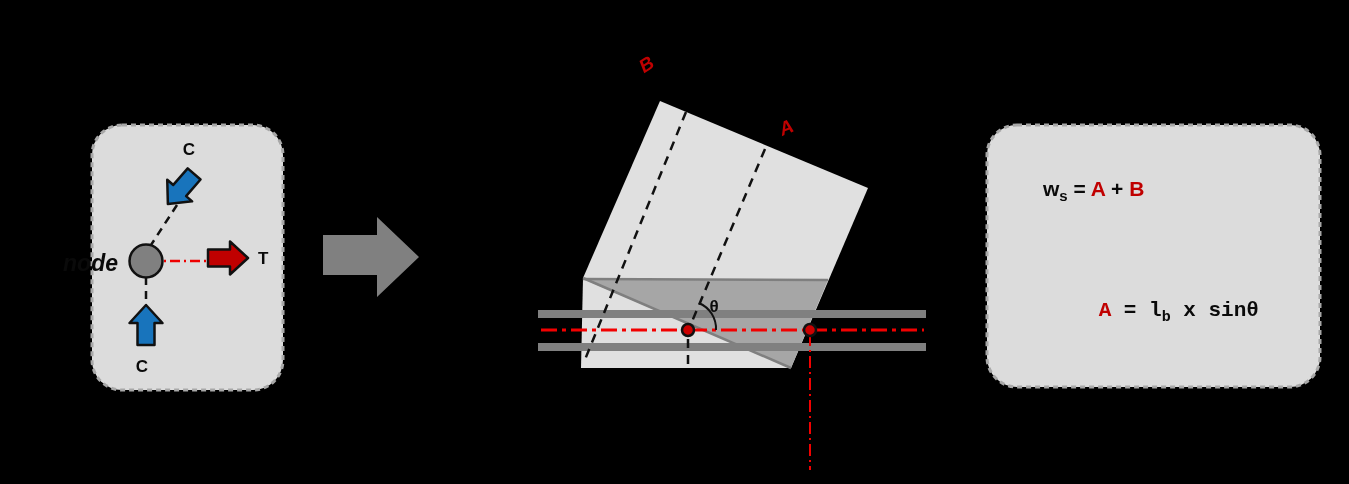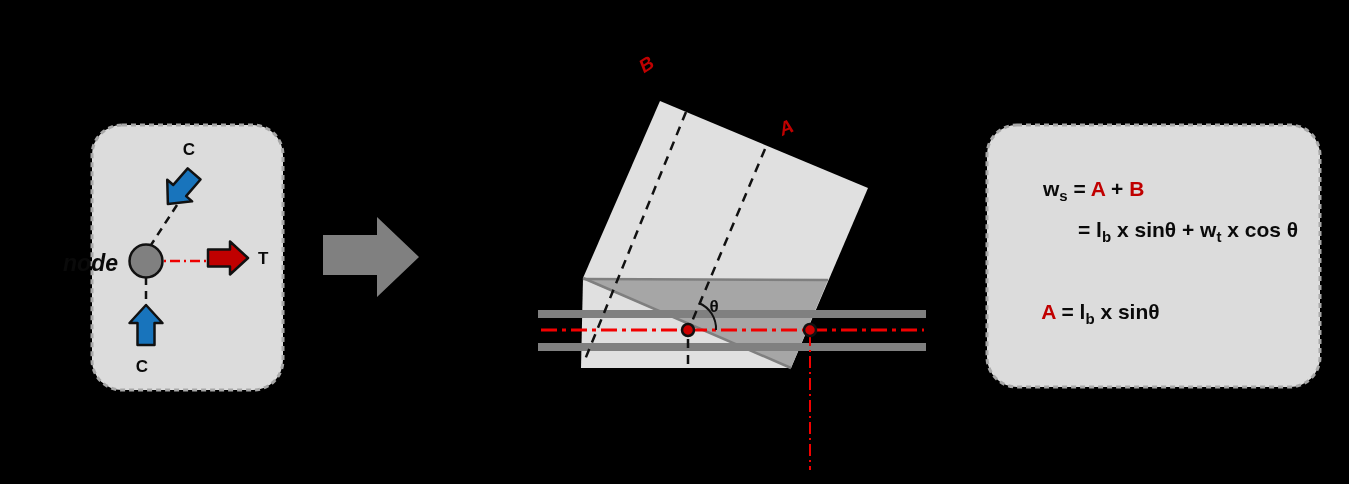--- a/index.html
+++ b/index.html
@@ -11,21 +11,21 @@
   .svg-label{font-family:"Liberation Sans", sans-serif;font-weight:bold;}
   
   .formula-box{
     position:absolute;left:987px;top:125px;width:333px;height:262px;
     font-weight:bold;font-size:21px;color:#0a0a0a;padding-left:20px;
   }
   .fline{position:absolute;white-space:pre;}
   .fline span{white-space:pre;}
   .f1{left:21px;top:28px;}
   .f2{left:56px;top:69px;}
-  .f3{left:20px;top:151px;}
+  .f3{left:36px;top:151px;font-family:Liberation Mono, monospace;}
   .f4{left:34px;top:189px;}
   .red{color:#c00000;}
   .sub{font-size:15px;vertical-align:-5px;}
 </style>
 </head>
 <body>
 
 <div id="stage">
 
   <svg id="diagram-svg" width="1349" height="484" viewBox="0 0 1349 484">
@@ -81,21 +81,18 @@
     <text x="646" y="71" text-anchor="middle" class="svg-label" font-size="19" font-style="italic" fill="#c00000" transform="rotate(-32 646 64)">B</text>
     <text x="786" y="134" text-anchor="middle" class="svg-label" font-size="19" font-style="italic" fill="#c00000" transform="rotate(-22 786 127)">A</text>
 
     <rect x="987" y="125" width="333" height="262" rx="30" ry="30" fill="#dcdcdc" stroke="#a8a8a8" stroke-width="3" stroke-dasharray="5 4"></rect>
   </svg>
 
   <div class="formula-box">
     <div class="fline f1">
       <span>w</span><span class="sub">s</span><span> = </span><span class="red">A</span><span> + </span><span class="red">B</span>
     </div>
-    <div class="fline f2">
-      <span>= l</span><span class="sub">b</span><span> x sinθ + w</span><span class="sub">t</span><span> x cos θ</span>
-    </div>
     <div class="fline f3">
       <span class="red">A</span><span> = l</span><span class="sub">b</span><span> x sinθ</span>
     </div>
   </div>
 
 </div>
 
 </body></html>

